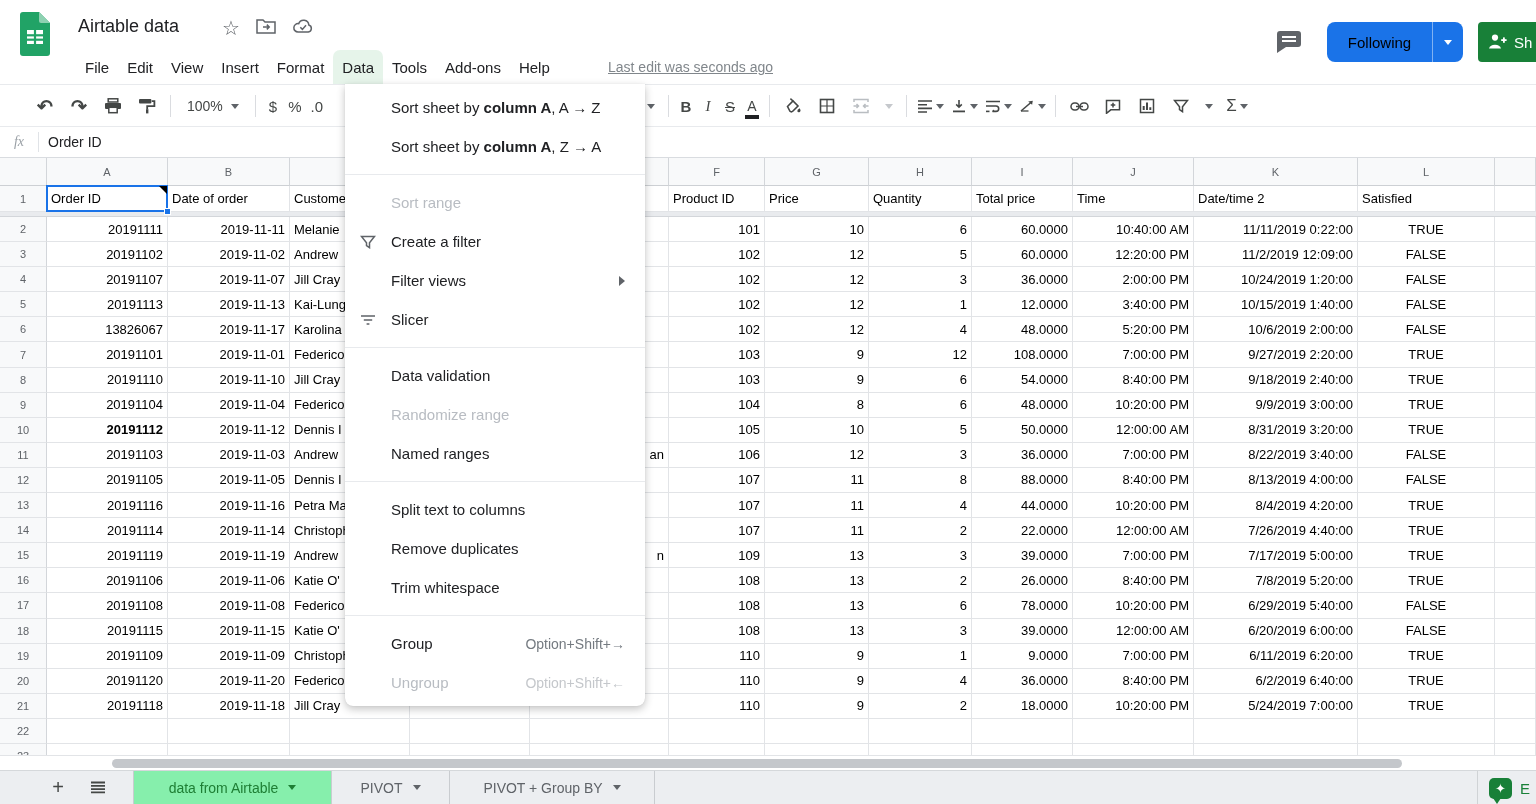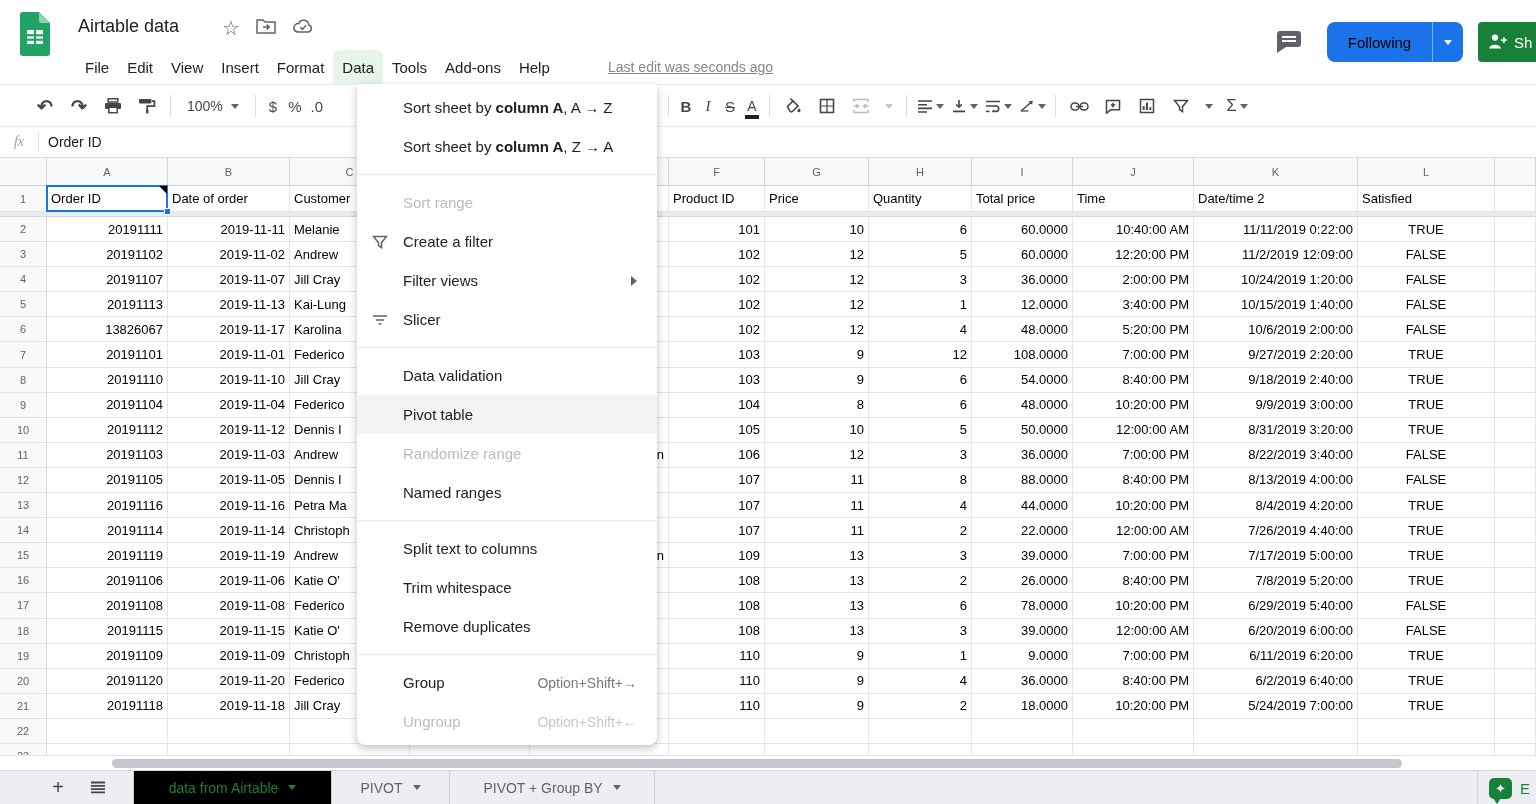--- a/index.html
+++ b/index.html
@@ -79,31 +79,31 @@
   .hscroll { position:absolute; left:0; top:755px; width:1536px; height:15px; background:#fff;
     border-top:1px solid #e2e4e7; }
   .hthumb { position:absolute; left:112px; top:3px; width:1290px; height:9px; background:#c4c7cb; border-radius:5px; }
   .tabbar { position:absolute; left:0; top:770px; width:1536px; height:34px; background:#eceef1;
     border-top:1px solid #d5d8db; display:flex; align-items:stretch; }
   .tab-plus, .tab-menu { width:40px; display:flex; align-items:center; justify-content:center; color:#444746; }
   .tab-plus { margin-left:38px; font-size:20px; }
   .tabs { display:flex; margin-left:15px; }
   .sheet-tab { display:flex; align-items:center; justify-content:center; gap:10px; padding:0 18px;
     font-size:14px; font-weight:500; color:#5f6368; border-right:1px solid #c9ccd0; }
-  .sheet-tab.active { background:#000000; color:#1e7e34; border-left:1px solid #c9ccd0; }
+  .sheet-tab.active { background:#86efac; color:#1e7e34; border-left:1px solid #c9ccd0; }
   .sheet-tab.active .caret { border-top-color:#1e7e34; }
   .explore { position:absolute; right:0; top:0; height:34px; width:59px; border-left:1px solid #d0d3d6;
     display:flex; align-items:center; gap:8px; padding-left:11px; }
   .explore-icon { position:relative; width:23px; height:21px; background:#188038; border-radius:5px;
     color:#fff; font-size:13px; display:flex; align-items:center; justify-content:center; }
   .explore-icon::after { content:""; position:absolute; left:4px; bottom:-5px; border-left:4px solid transparent;
     border-right:4px solid transparent; border-top:6px solid #188038; }
   .explore-label { color:#188038; font-size:15px; font-weight:500; }
   
-  .menu-panel { position:absolute; left:357px; top:84px; width:300px; background:#fff; z-index:100;
+  .menu-panel { position:absolute; left:345px; top:84px; width:300px; background:#fff; z-index:100;
     border-radius:0 0 8px 8px; box-shadow:0 3px 8px rgba(0,0,0,.24), 0 0 1px rgba(0,0,0,.15); padding:4px 0; }
   .m-item { height:39px; display:flex; align-items:center; padding-right:20px; font-size:15px; color:#202124; }
   .m-item.highlighted { background:#f1f3f4; }
   .m-item.disabled { color:#b8bcc2; }
   .m-icon { width:46px; flex:none; display:flex; align-items:center; justify-content:center; }
   .m-label { white-space:nowrap; }
   .m-label b { font-weight:bold; }
   .m-shortcut { margin-left:auto; color:#747a80; font-size:14px; }
   .m-item.disabled .m-shortcut { color:#c4c7cb; }
   .m-sub { margin-left:auto; width:0; height:0; border-top:5px solid transparent; border-bottom:5px solid transparent;
@@ -488,21 +488,21 @@
         <div class="gcell al-r" style="width: 104px; height: 25.1px;">8</div>
         <div class="gcell al-r" style="width: 103px; height: 25.1px;">6</div>
         <div class="gcell al-r" style="width: 101px; height: 25.1px;">48.0000</div>
         <div class="gcell al-r" style="width: 121px; height: 25.1px;">10:20:00 PM</div>
         <div class="gcell al-r" style="width: 164px; height: 25.1px;">9/9/2019 3:00:00</div>
         <div class="gcell al-c" style="width: 137px; height: 25.1px;">TRUE</div>
         <div class="gcell al-l" style="width: 41px; height: 25.1px;"></div>
       </div>
       <div class="grow">
         <div class="gcell gutter" style="width: 47px; height: 25.1px;">10</div>
-        <div class="gcell al-r" style="width: 121px; height: 25.1px;">20191112</div>
+        <div class="gcell al-r" style="width: 121px; height: 25.1px; font-weight: bold;">20191112</div>
         <div class="gcell al-r" style="width: 122px; height: 25.1px;">2019-11-12</div>
         <div class="gcell al-l" style="width: 120px; height: 25.1px;">Dennis I</div>
         <div class="gcell al-l" style="width: 120px; height: 25.1px;"></div>
         <div class="gcell al-r" style="width: 139px; height: 25.1px;"></div>
         <div class="gcell al-r" style="width: 96px; height: 25.1px;">105</div>
         <div class="gcell al-r" style="width: 104px; height: 25.1px;">10</div>
         <div class="gcell al-r" style="width: 103px; height: 25.1px;">5</div>
         <div class="gcell al-r" style="width: 101px; height: 25.1px;">50.0000</div>
         <div class="gcell al-r" style="width: 121px; height: 25.1px;">12:00:00 AM</div>
         <div class="gcell al-r" style="width: 164px; height: 25.1px;">8/31/2019 3:20:00</div>
@@ -783,44 +783,40 @@
             <path d="M1 2 h14 M3.8 6 h8.4 M6.6 10 h2.8" stroke="#5f6368" stroke-width="1.6"></path>
           </svg>
         </span>
         <span class="m-label">Slicer</span>
       </div>
       <div class="m-div"></div>
       <div class="m-item">
         <span class="m-icon"></span>
         <span class="m-label">Data validation</span>
       </div>
-      <div class="m-item highlighted">
-        <span class="m-icon"></span>
-        <span class="m-label">Pivot table</span>
-      </div>
       <div class="m-item disabled">
         <span class="m-icon"></span>
         <span class="m-label">Randomize range</span>
       </div>
       <div class="m-item">
         <span class="m-icon"></span>
         <span class="m-label">Named ranges</span>
       </div>
       <div class="m-div"></div>
       <div class="m-item">
         <span class="m-icon"></span>
         <span class="m-label">Split text to columns</span>
       </div>
       <div class="m-item">
         <span class="m-icon"></span>
+        <span class="m-label">Remove duplicates</span>
+      </div>
+      <div class="m-item">
+        <span class="m-icon"></span>
         <span class="m-label">Trim whitespace</span>
-      </div>
-      <div class="m-item">
-        <span class="m-icon"></span>
-        <span class="m-label">Remove duplicates</span>
       </div>
       <div class="m-div"></div>
       <div class="m-item">
         <span class="m-icon"></span>
         <span class="m-label">Group</span>
         <span class="m-shortcut">Option+Shift+→</span>
       </div>
       <div class="m-item disabled">
         <span class="m-icon"></span>
         <span class="m-label">Ungroup</span>

